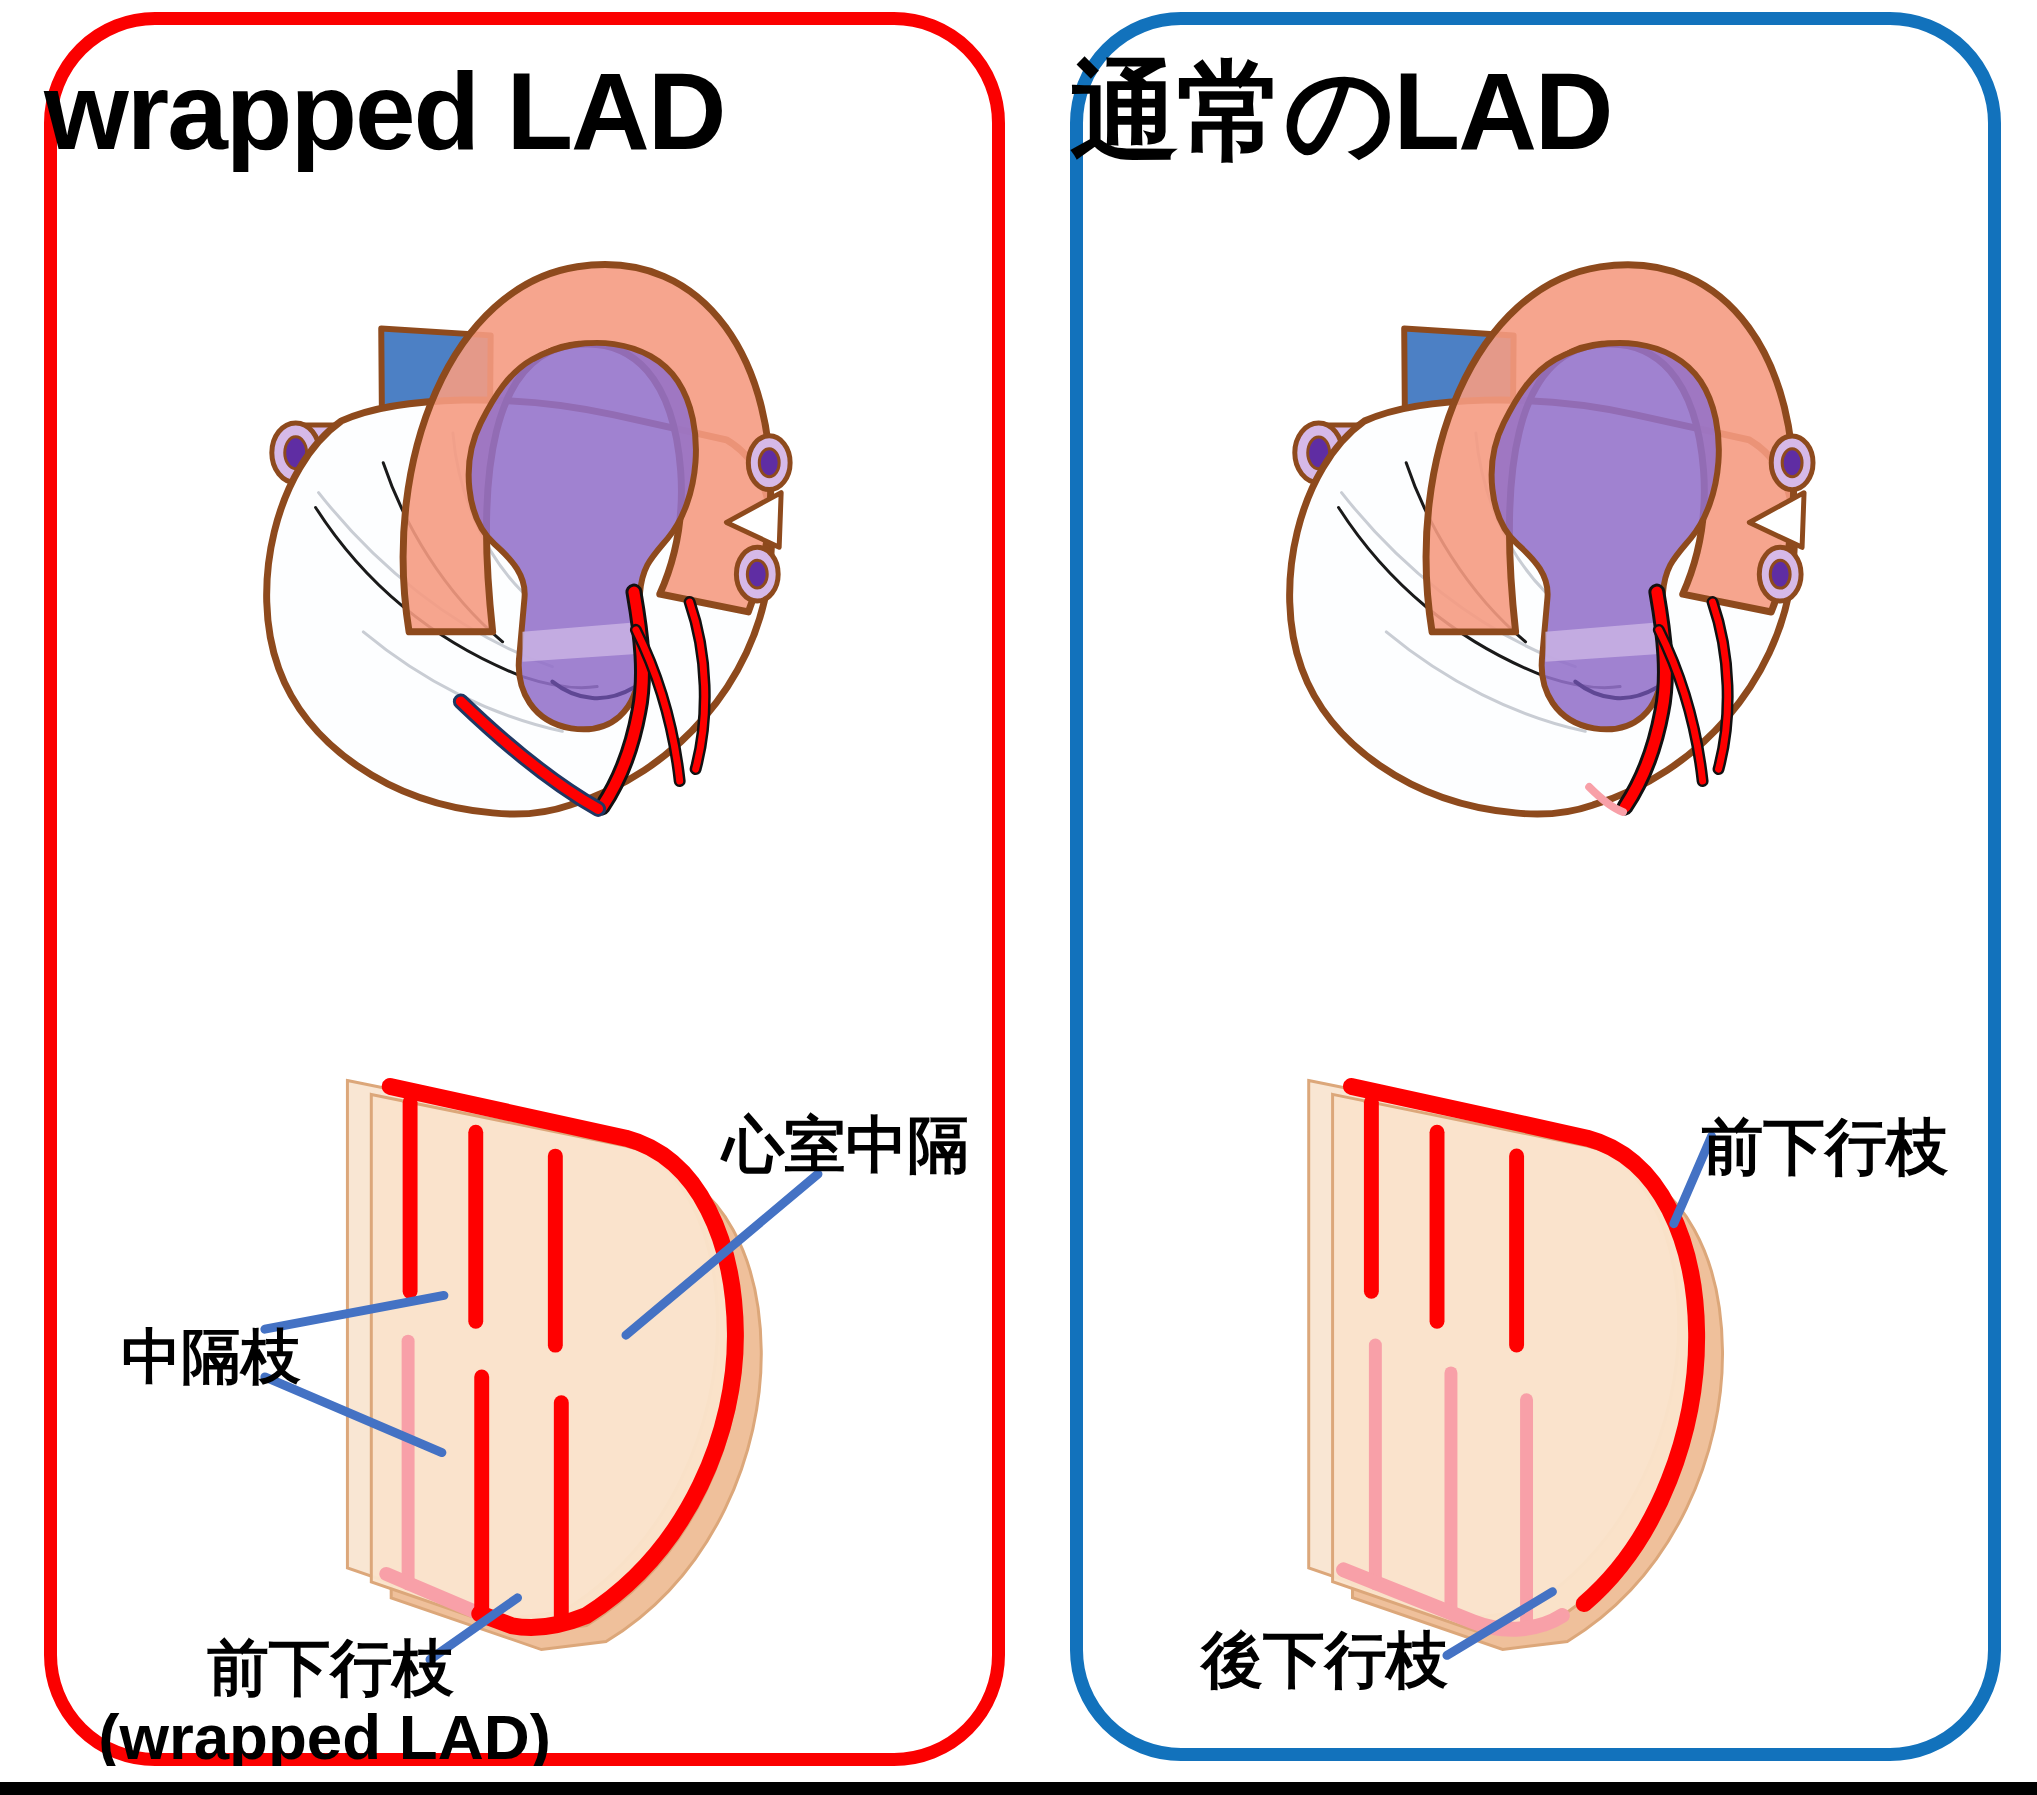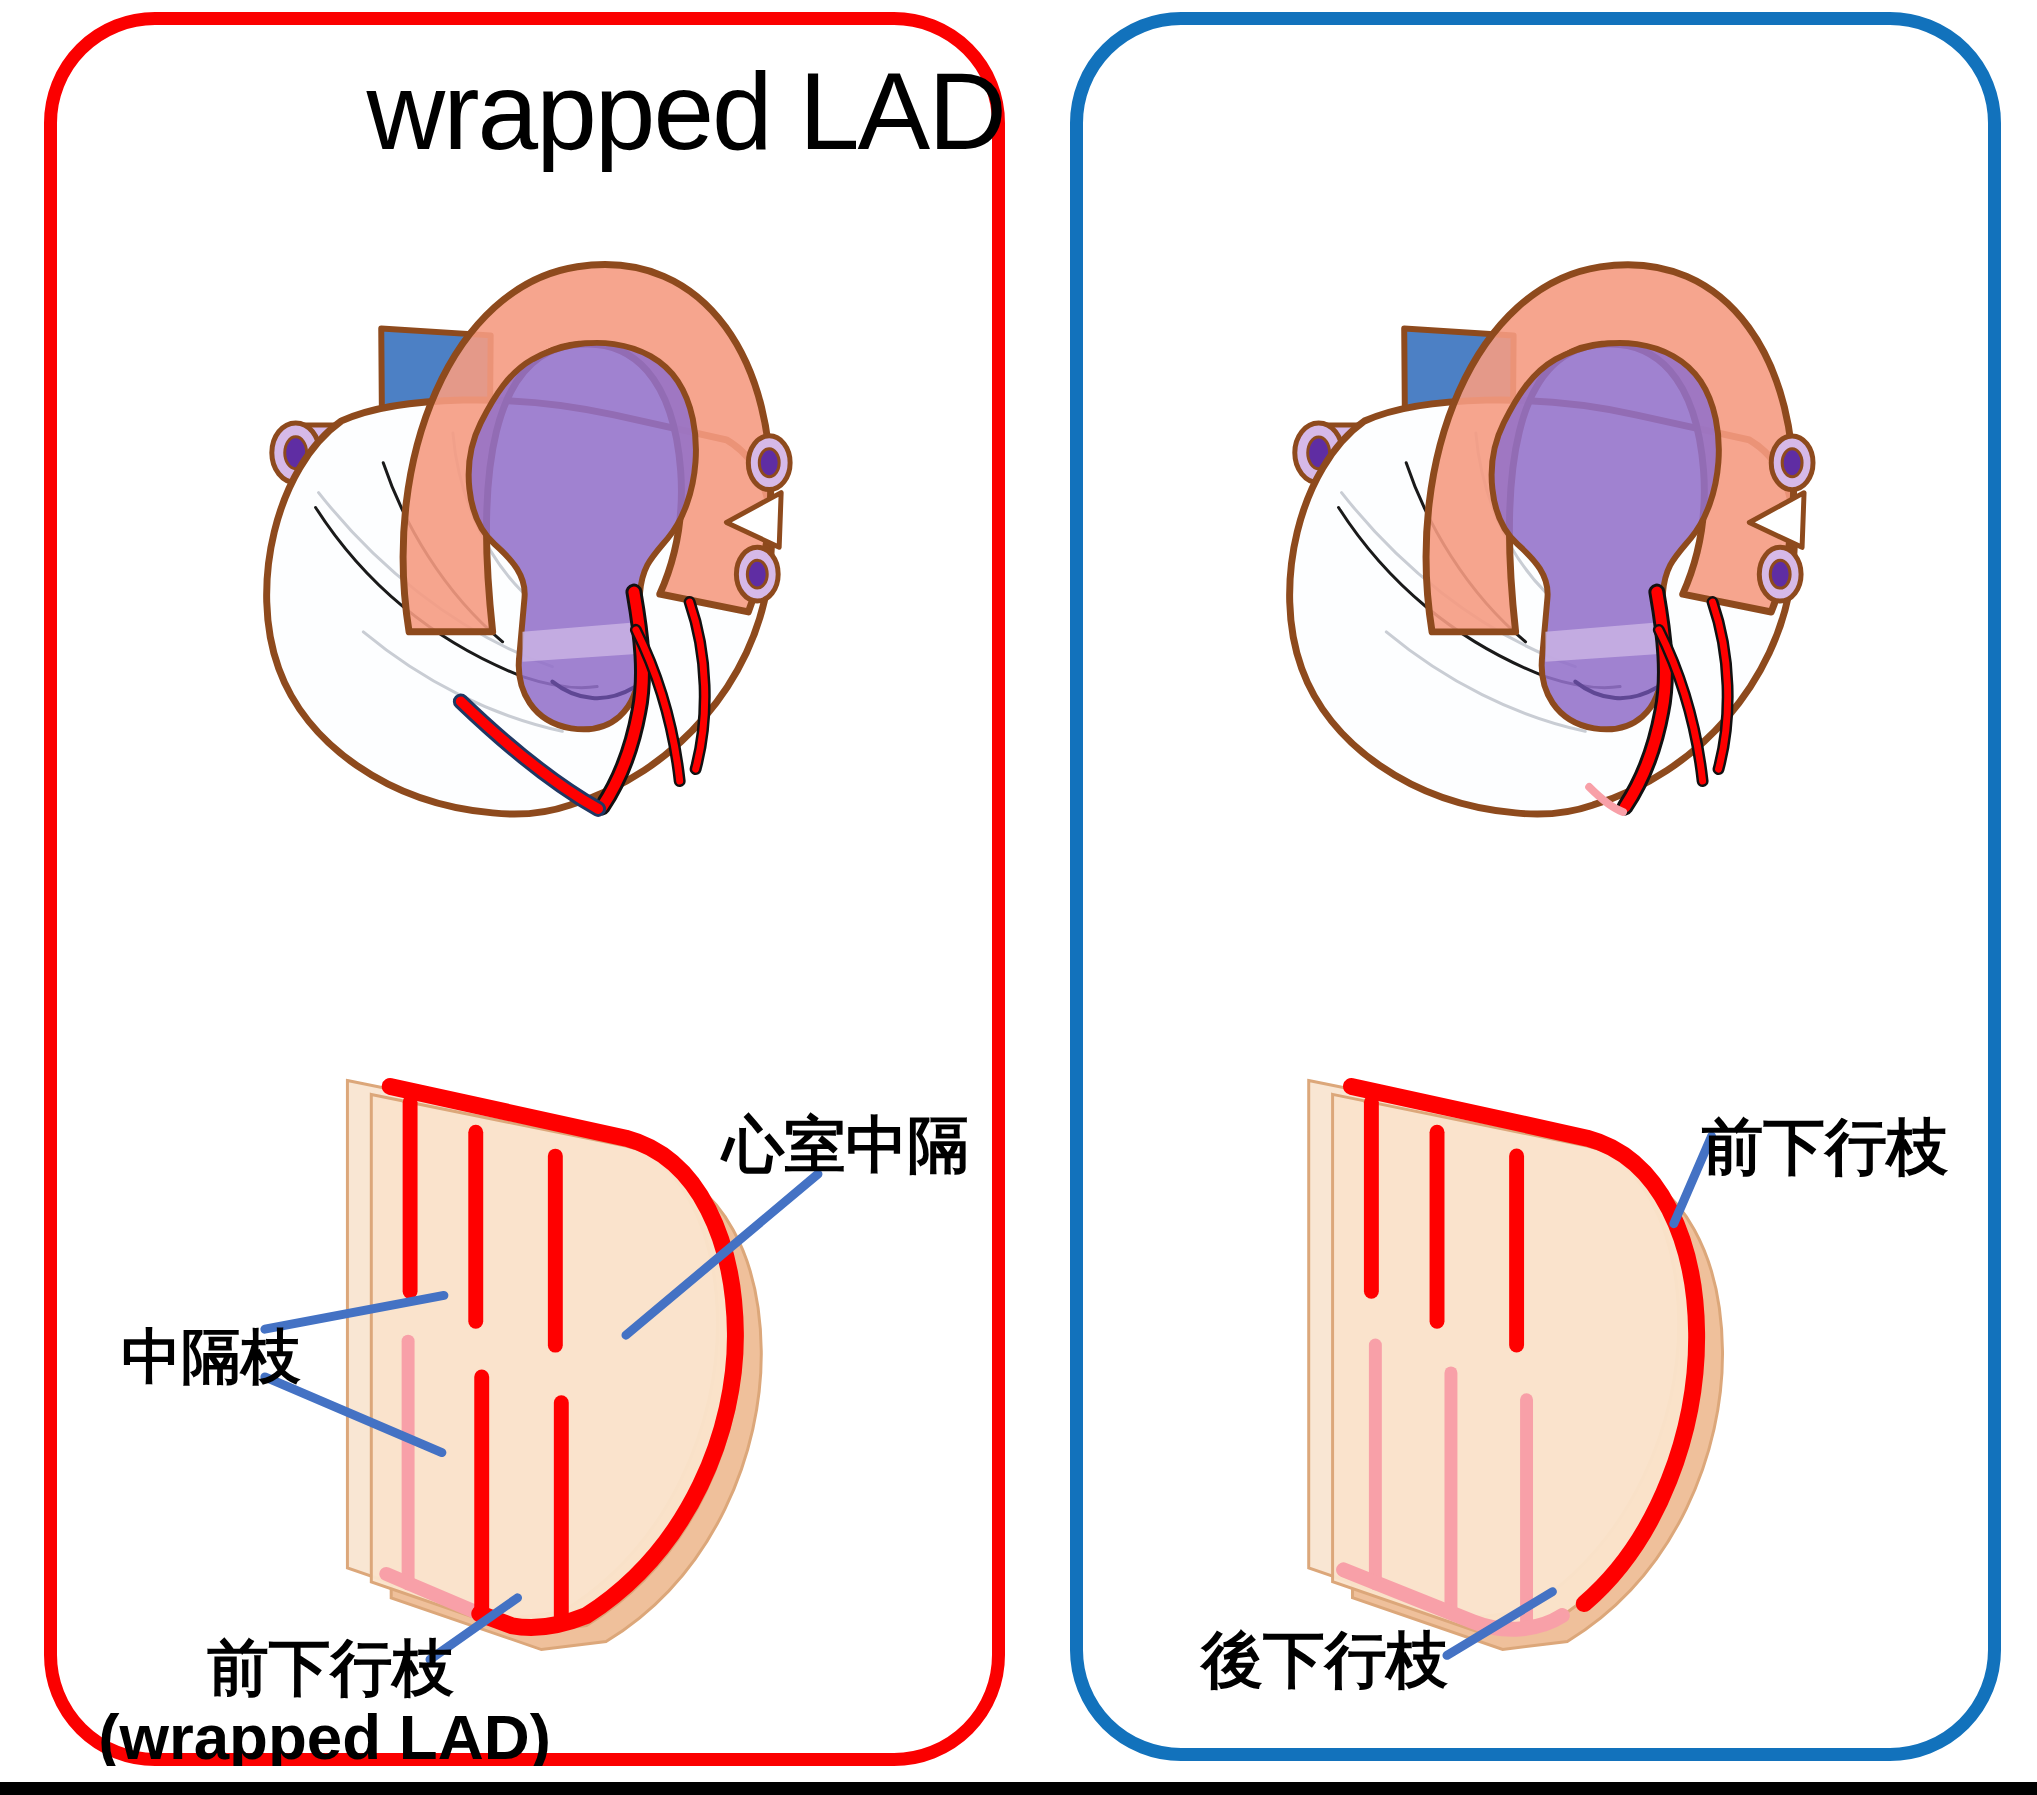--- a/index.html
+++ b/index.html
@@ -1,21 +1,21 @@
 <!DOCTYPE html>
 <html style="--panel-red: #FB0000; --panel-blue: #1272BC; --artery-red: #FF0000; --artery-pink: #F8A0A8; --pointer-blue: #4472C4; --slab-face: #FAE3CB; --slab-back: #F9E6D3; --slab-rim: #EFC09B; --slab-edge: #DCA77A; --aorta: #F59B82; --outline-brown: #8E4A1D; --pulmonary-purple: #9371C9; --vein-lilac: #D6B9E8; --vein-core: #5F2DA3; --svc-blue: #4C80C5; --wrap-outline: #1F3864; --title-black: #000000; --bar-black: #000000;"><head>
 <meta charset="utf-8">
 <style>
   html,body{margin:0;padding:0;background:#ffffff;}
   #canvas{position:relative;width:2038px;height:1796px;background:#fff;overflow:hidden;
           font-family:"Liberation Sans",sans-serif;}
   .panel{position:absolute;box-sizing:border-box;border-radius:111px;background:transparent;}
   #panel-wrapped{left:44px;top:12px;width:961px;height:1754px;border:13px solid var(--panel-red,#f00);}
   #panel-normal{left:1070px;top:12px;width:931px;height:1749px;border:13px solid var(--panel-blue,#1272BC);}
-  .title{position:absolute;text-align:right;font-weight:400;font-size:109px;line-height:1.1;
+  .title{position:absolute;text-align:left;font-weight:700;font-size:109px;line-height:1.1;
          color:var(--title-black,#000);letter-spacing:-2px;}
   #title-wrapped{left:44px;top:52px;width:961px;}
   #title-normal{left:1070px;top:52px;width:931px;}
   .panel-svg{position:absolute;}
   #svg-wrapped{left:44px;top:12px;}
   #svg-normal{left:1070px;top:12px;}
   #bottom-bar{position:absolute;left:0;bottom:0;width:2038px;height:14px;background:var(--bar-black,#000);}
   
   .c-rim{fill:var(--slab-rim);stroke:var(--slab-edge);stroke-width:3;}
   .c-back{fill:var(--slab-back);stroke:var(--slab-edge);stroke-width:3;}
@@ -127,20 +127,21 @@
       <path class="ptr" d="M 388,1656 L 476,1594"></path>
 
       <text class="lbl" x="168" y="1372" font-size="60">中隔枝</text>
       <text class="lbl" x="806" y="1160" font-size="62">心室中隔</text>
       <text class="lbl" x="288" y="1686" font-size="62">前下行枝</text>
       <text class="lbl" x="282" y="1756" font-size="64">(wrapped LAD)</text>
     </g>
   </svg>
 
   <div class="panel" id="panel-normal"></div>
+  <div class="title" id="title-normal">通常のLAD</div>
 
   <svg class="panel-svg" id="svg-normal" width="931" height="1749" viewBox="0 0 936 1758">
 
     <use href="#heartShape" transform="translate(178,153)" style="--wrapO:transparent; --wrapC:transparent; --stub:var(--artery-pink);"></use>
 
     <g transform="translate(-65,0)">
       <use href="#slabShape"></use>
 
       <path class="a-pink" stroke-width="13" d="M 372,1340 L 372,1580"></path>
       <path class="a-pink" stroke-width="13" d="M 448,1368 L 448,1606"></path>

